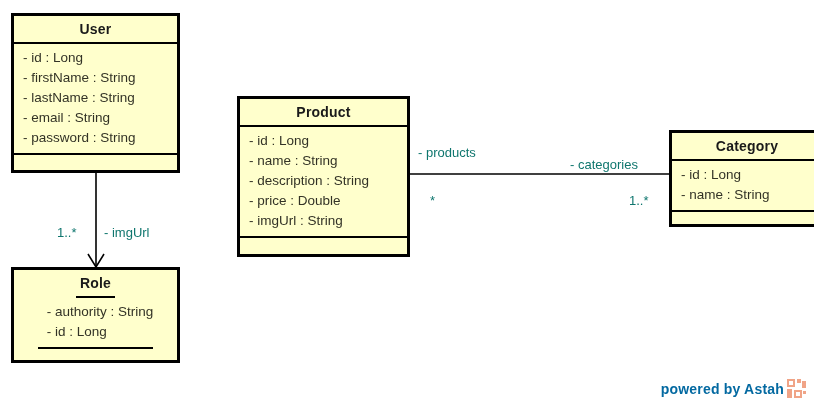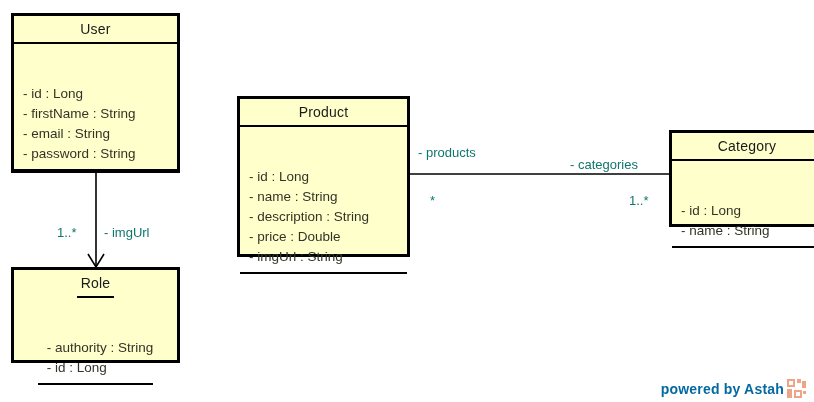--- a/index.html
+++ b/index.html
@@ -27,34 +27,33 @@
     position: absolute;
     box-sizing: border-box;
     background: #ffffcc;
     border: 3px solid #000000;
     display: flex;
     flex-direction: column;
   }
   .uml-title {
     box-sizing: border-box;
     text-align: center;
-    font-weight: normal;
+    font-weight: bold;
     font-size: 14px;
     color: #1a1a1a;
     border-bottom: 2px solid #000000;
     padding: 5px 4px 5px 4px;
     line-height: 16px;
     letter-spacing: 0.2px;
   }
   .uml-attrs {
     box-sizing: border-box;
     border-bottom: 2px solid #000000;
     padding: 4px 0 5px 9px;
     flex: 0 0 auto;
-    margin-top: 36px;
   }
   .uml-attr {
     font-size: 13.5px;
     color: #333326;
     line-height: 20px;
     white-space: nowrap;
   }
   .uml-ops {
     flex: 1 1 auto;
     min-height: 16px;
@@ -99,20 +98,21 @@
     <polyline points="88,254 96,267 104,254" fill="none" stroke="#000000" stroke-width="1.6"></polyline>
 
     <line x1="410" y1="174" x2="670" y2="174" stroke="#000000" stroke-width="1.6"></line>
   </svg>
 
   <div class="uml-class" style="left:11px; top:13px; width:169px; height:160px;">
     <div class="uml-title">User</div>
     <div class="uml-attrs">
       <div class="uml-attr">- id : Long</div>
       <div class="uml-attr">- firstName : String</div>
+      <div class="uml-attr">- lastName : String</div>
       <div class="uml-attr">- email : String</div>
       <div class="uml-attr">- password : String</div>
     </div>
     <div class="uml-ops"></div>
   </div>
 
   <div class="uml-class" style="left:237px; top:96px; width:173px; height:161px;">
     <div class="uml-title">Product</div>
     <div class="uml-attrs">
       <div class="uml-attr">- id : Long</div>

